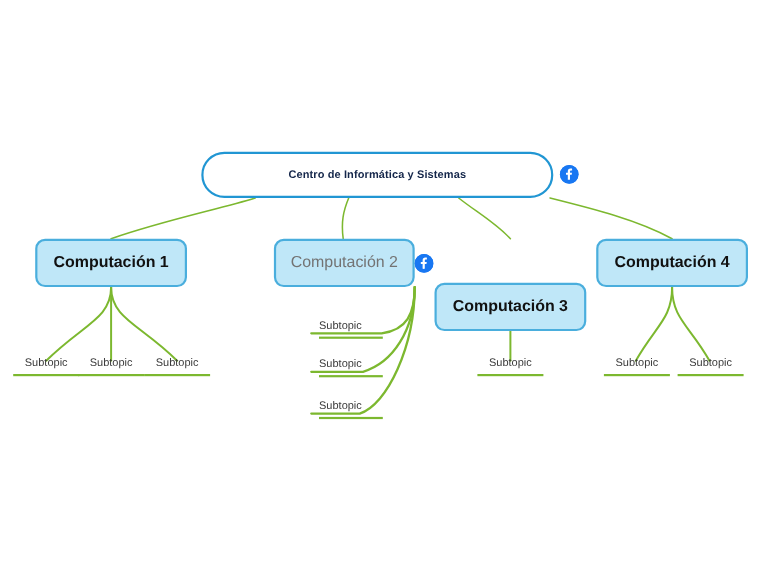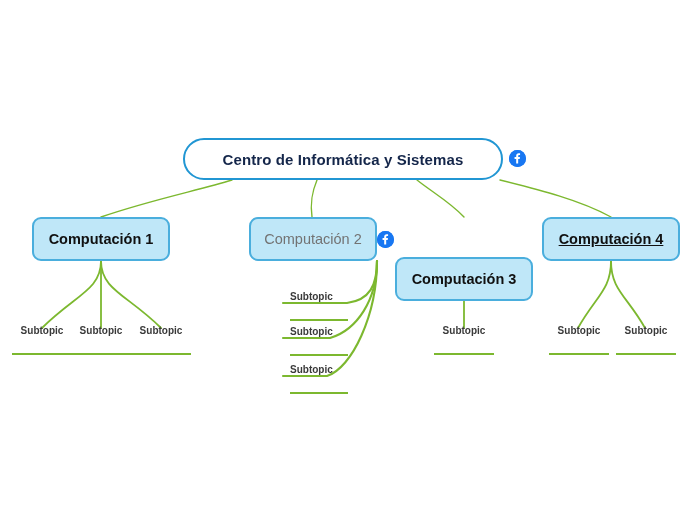--- a/index.html
+++ b/index.html
@@ -38,21 +38,21 @@
     align-items: center;
     justify-content: center;
     white-space: nowrap;
   }
   
   .node-root {
     background: #ffffff;
     border: 2px solid #2196d3;
     border-radius: 22px;
     color: #14264a;
-    font-size: 15px;
+    font-size: 10px;
     font-weight: bold;
     letter-spacing: .1px;
   }
   
   .node-branch {
     background: #bfe7f8;
     border: 2px solid #4aaedd;
     border-radius: 9px;
     color: #111111;
     font-size: 14.5px;
@@ -63,24 +63,23 @@
     color: #737373;
   }
   
   .leaf {
     position: absolute;
     box-sizing: border-box;
     text-align: center;
     color: #3a3a3a;
     font-size: 10px;
     line-height: 12px;
-    padding-bottom: 16px;
+    padding-bottom: 3px;
     border-bottom: 2.5px solid #7cb82f;
     white-space: nowrap;
-    font-weight: bold;
   }
   .leaf.left-align {
     text-align: left;
   }
   
   .fb-badge {
     position: absolute;
     width: 17px;
     height: 17px;
     border-radius: 50%;
@@ -145,21 +144,21 @@
     <svg viewBox="0 0 24 24" aria-hidden="true">
       <circle cx="12" cy="12" r="12" fill="#1877f2"></circle>
       <path fill="#ffffff" d="M15.1 12.6l.4-2.6h-2.5V8.3c0-.7.35-1.4 1.5-1.4h1.15V4.7s-1.05-.18-2.05-.18c-2.1 0-3.45 1.27-3.45 3.56V10H7.85v2.6h2.3v6.3c.46.07.93.11 1.4.11.48 0 .95-.04 1.4-.11v-6.3z"></path>
     </svg>
   </span>
 
   <div class="node node-branch" style="left:395px; top:217px; width:138px; height:44px;margin-top:40px;">
     <span>Computación 3</span>
   </div>
 
-  <div class="node node-branch" style="left:542px; top:217px; width:138px; height:44px;text-decoration:underline;">
+  <div class="node node-branch" style="left:542px; top:217px; width:138px; height:44px;">
     <span>Computación 4</span>
   </div>
 
   <div class="leaf" style="left:12px; top:325px; width:60px;">
     <span>Subtopic</span>
   </div>
   <div class="leaf" style="left:71px; top:325px; width:60px;">
     <span>Subtopic</span>
   </div>
   <div class="leaf" style="left:131px; top:325px; width:60px;">

